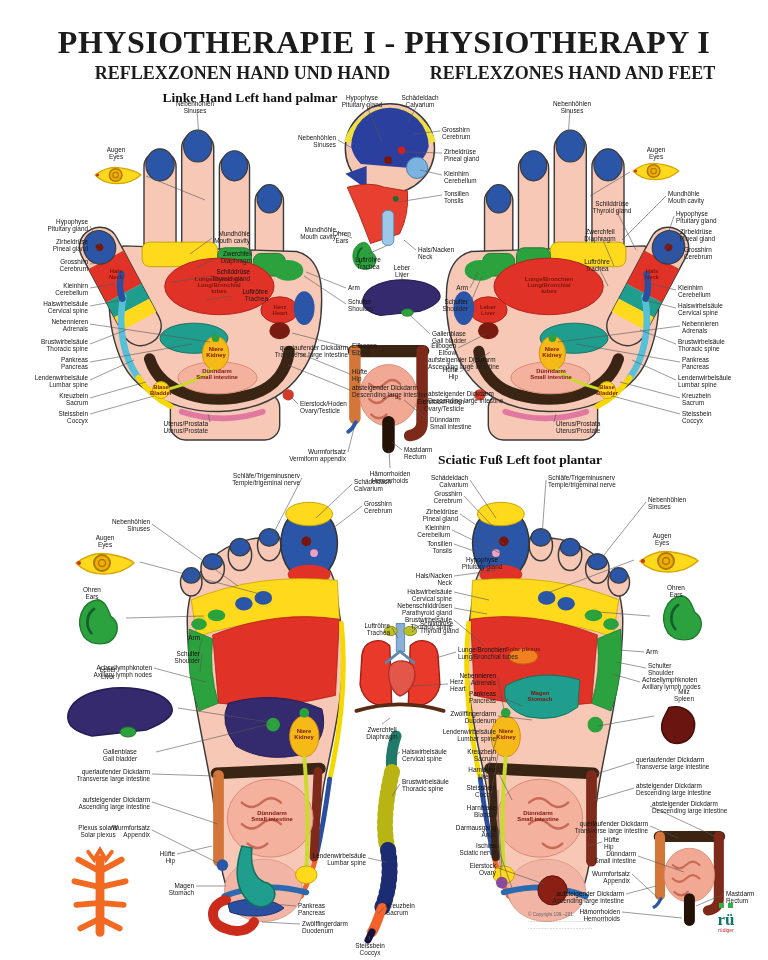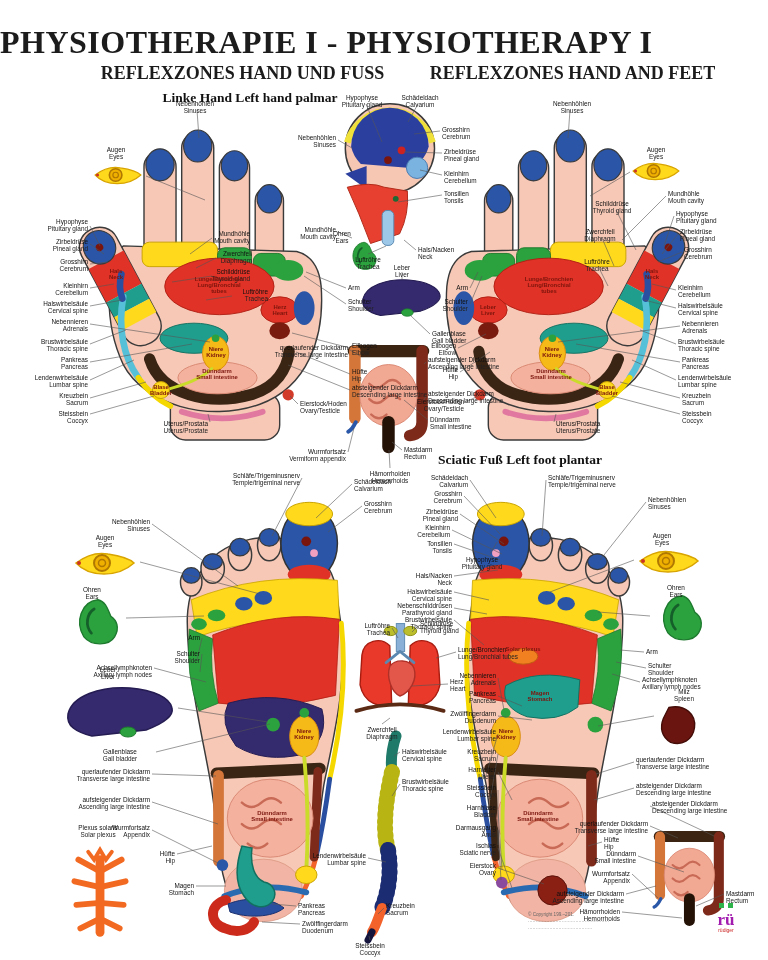--- a/index.html
+++ b/index.html
@@ -1,18 +1,18 @@
 <!DOCTYPE html>
 <html><head>
 <meta charset="utf-8">
 <style>
   html,body{margin:0;padding:0;background:#9a9a9a}
   .poster{position:relative;width:768px;height:960px;background:#ffffff;margin:0 auto;
           font-family:"Liberation Sans",sans-serif;overflow:hidden}
-  .title{position:absolute;top:24px;left:0;width:648px;text-align:center;
+  .title{position:absolute;top:24px;left:0;width:768px;text-align:center;
          font-family:"Liberation Serif",serif;font-weight:bold;font-size:32px;
          letter-spacing:.5px;color:#1c1c1c;white-space:nowrap}
   .sub{position:absolute;top:63px;font-family:"Liberation Serif",serif;font-weight:bold;
        font-size:18px;color:#1c1c1c;text-align:center;white-space:nowrap}
   .sub-de{left:55px;width:375px}
   .sub-en{left:420px;width:305px}
   .heading{position:absolute;font-family:"Liberation Serif",serif;font-weight:bold;
            font-size:13.5px;color:#111;text-align:center;white-space:nowrap}
   .h-hands-left{left:120px;top:90px;width:260px}
   .h-hands-right{left:410px;top:90px;width:260px}
@@ -28,21 +28,21 @@
   .a-middle{transform:translateX(-50%);text-align:center}
   .lbl.zone{color:#7c150d;font-weight:bold;font-size:5.9px;white-space:normal;width:58px;
             text-align:center;transform:translateX(-50%);line-height:1.05}
   .lbl.zone .en{color:#7c150d}
   .skin{fill:#f7c8b6;stroke:#3a3a3a;stroke-width:1.5}
   .tip{fill:#2b55a6;stroke:#3a3a3a;stroke-width:1.2}
   .st{fill:none;stroke-linecap:round}
   .copyright{position:absolute;left:528px;top:912px;font-size:4.6px;color:#666;line-height:1.5;z-index:6}
   .logo{position:absolute;left:704px;top:894px;width:44px;text-align:center;z-index:6}
   .logo-dots span{display:inline-block;width:5px;height:5px;background:#2db34a;margin:0 2px}
-  .logo-text{font-family:"Liberation Serif",serif;font-weight:bold;font-size:17px;line-height:.95;color:#a21caf}
+  .logo-text{font-family:"Liberation Serif",serif;font-weight:bold;font-size:17px;line-height:.95;color:#0f766e}
   .logo-sub{font-size:5px;color:#cc2222;line-height:1.1}
 </style>
 </head>
 <body>
 
 <div class="poster">
 
   <svg width="0" height="0" style="position:absolute" aria-hidden="true">
     <defs>
       <g id="g-hand">
@@ -221,21 +221,21 @@
 
       <g id="g-plexus">
         <path d="M42,18 V92" class="st" stroke="#f26a22" stroke-width="9"></path>
         <path d="M42,30 L20,18 M42,30 L64,18 M42,46 L16,40 M42,46 L68,40 M42,62 L18,64 M42,62 L66,64 M42,78 L22,88 M42,78 L62,88" class="st" stroke="#f26a22" stroke-width="6"></path>
         <path d="M30,10 L36,18 L42,8 L48,18 L54,10" class="st" stroke="#f26a22" stroke-width="4"></path>
       </g>
     </defs>
   </svg>
 
   <div class="title">PHYSIOTHERAPIE I  -  PHYSIOTHERAPY I</div>
-  <div class="sub sub-de">REFLEXZONES HAND UND FUSS</div>
+  <div class="sub sub-de">REFLEXZONEN HAND UND HAND</div>
   <div class="sub sub-en">REFLEXZONES HAND AND FEET</div>
   <div class="heading h-hands-left">Linke Hand   Left hand   palmar</div>
   <div class="heading h-feet-right">Sciatic Fuß   Left foot   plantar</div>
 
   <svg class="art" viewBox="0 0 260 350" style="left:95px;top:112px;width:245px;height:330px">
       <use href="#g-hand"></use>
     </svg>
   <svg class="art" viewBox="0 0 260 350" style="left:428px;top:112px;width:245px;height:330px">
       <g transform="translate(260,0) scale(-1,1)">
         <use href="#g-hand"></use>

